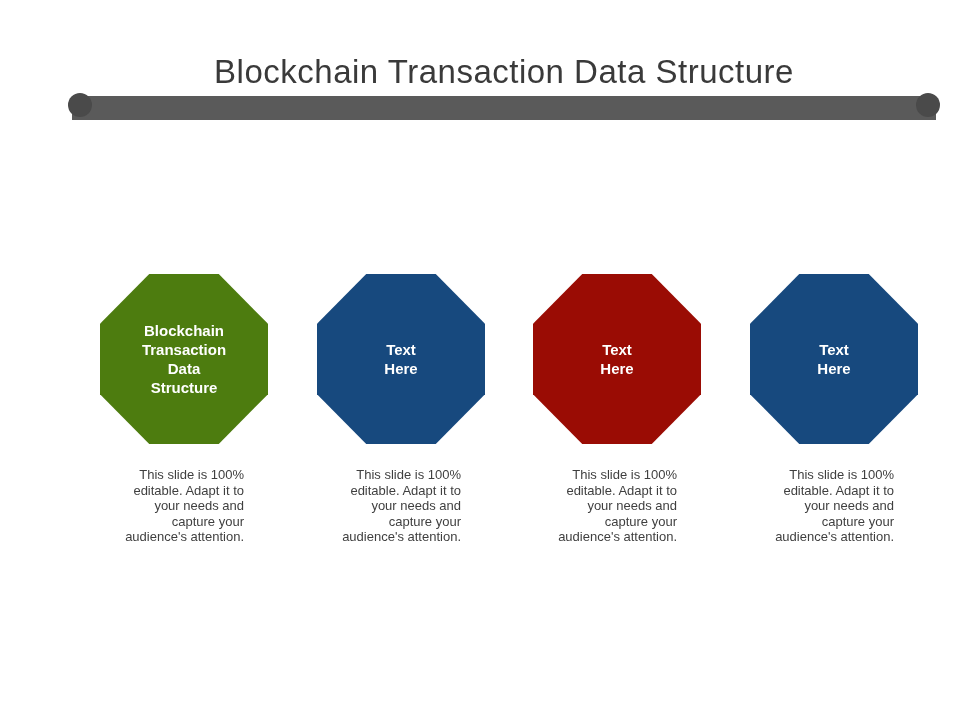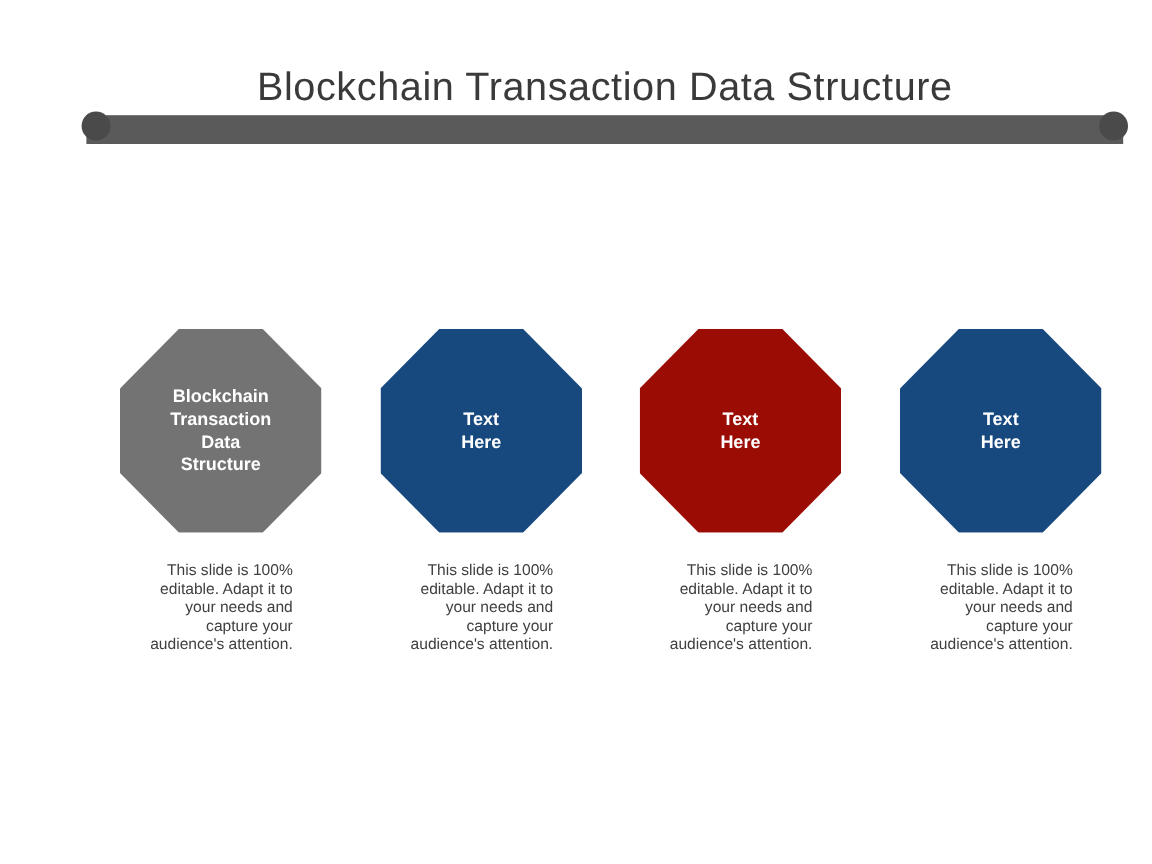--- a/index.html
+++ b/index.html
@@ -95,21 +95,21 @@
 
   <div class="title">Blockchain Transaction Data Structure</div>
 
   <div class="divider">
     <div class="divider-line"></div>
     <div class="divider-dot left"></div>
     <div class="divider-dot right"></div>
   </div>
 
   <div class="item i0">
-    <div class="octagon" style="background: #737373;">
+    <div class="octagon" style="background: #4d7c0f;">
       <span class="octagon-label">Blockchain
 Transaction Data
 Structure</span>
     </div>
     <div class="caption">This slide is 100%
 editable. Adapt it to
 your needs and
 capture your
 audience's attention.</div>
   </div>

